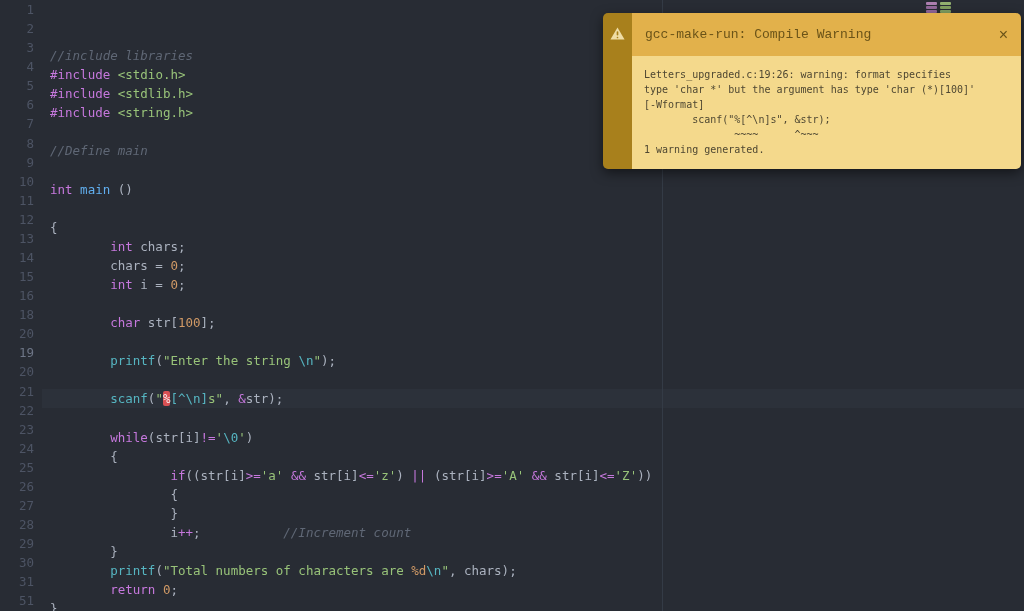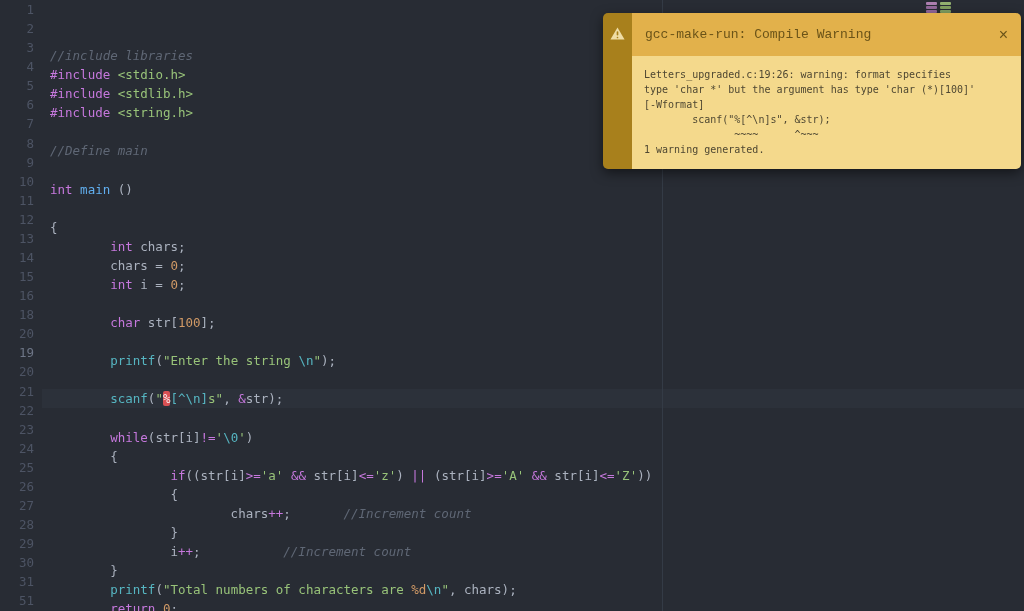--- a/index.html
+++ b/index.html
@@ -113,21 +113,20 @@
       <div class="code-line"><span class="tok-pl">        </span><span class="tok-kw">char</span><span class="tok-pl"> str[</span><span class="tok-num">100</span><span class="tok-pl">];</span></div>
       <div class="code-line"></div>
       <div class="code-line"><span class="tok-pl">        </span><span class="tok-fn">printf</span><span class="tok-pl">(</span><span class="tok-str">"Enter the string </span><span class="tok-esc">\n</span><span class="tok-str">"</span><span class="tok-pl">);</span></div>
       <div class="code-line"></div>
       <div class="code-line cur-line"><span class="tok-pl">        </span><span class="tok-fn">scanf</span><span class="tok-pl">(</span><span class="tok-str">"</span><span class="tok-err">%</span><span class="tok-esc">[^\n]</span><span class="tok-str">s"</span><span class="tok-pl">, </span><span class="tok-kw">&amp;</span><span class="tok-pl">str);</span></div>
       <div class="code-line"></div>
       <div class="code-line"><span class="tok-pl">        </span><span class="tok-kw">while</span><span class="tok-pl">(str[i]</span><span class="tok-kw">!=</span><span class="tok-str">'</span><span class="tok-esc">\0</span><span class="tok-str">'</span><span class="tok-pl">)</span></div>
       <div class="code-line"><span class="tok-pl">        {</span></div>
       <div class="code-line"><span class="tok-pl">                </span><span class="tok-kw">if</span><span class="tok-pl">((str[i]</span><span class="tok-kw">&gt;=</span><span class="tok-str">'a'</span><span class="tok-pl"> </span><span class="tok-kw">&amp;&amp;</span><span class="tok-pl"> str[i]</span><span class="tok-kw">&lt;=</span><span class="tok-str">'z'</span><span class="tok-pl">) </span><span class="tok-kw">||</span><span class="tok-pl"> (str[i]</span><span class="tok-kw">&gt;=</span><span class="tok-str">'A'</span><span class="tok-pl"> </span><span class="tok-kw">&amp;&amp;</span><span class="tok-pl"> str[i]</span><span class="tok-kw">&lt;=</span><span class="tok-str">'Z'</span><span class="tok-pl">))</span></div>
       <div class="code-line"><span class="tok-pl">                {</span></div>
-      <div class="code-line"><span class="tok-pl">                        chars</span><span class="tok-kw">++</span><span class="tok-pl">;       </span><span class="tok-com">//Increment count</span></div>
       <div class="code-line"><span class="tok-pl">                }</span></div>
       <div class="code-line"><span class="tok-pl">                i</span><span class="tok-kw">++</span><span class="tok-pl">;           </span><span class="tok-com">//Increment count</span></div>
       <div class="code-line"><span class="tok-pl">        }</span></div>
       <div class="code-line"><span class="tok-pl">        </span><span class="tok-fn">printf</span><span class="tok-pl">(</span><span class="tok-str">"Total numbers of characters are </span><span class="tok-num">%d</span><span class="tok-esc">\n</span><span class="tok-str">"</span><span class="tok-pl">, chars);</span></div>
       <div class="code-line"><span class="tok-pl">        </span><span class="tok-kw">return</span><span class="tok-pl"> </span><span class="tok-num">0</span><span class="tok-pl">;</span></div>
       <div class="code-line"><span class="tok-pl">}</span></div>
       <div class="code-line"></div>
     </div>
   <div class="wrap-guide"></div>
 

